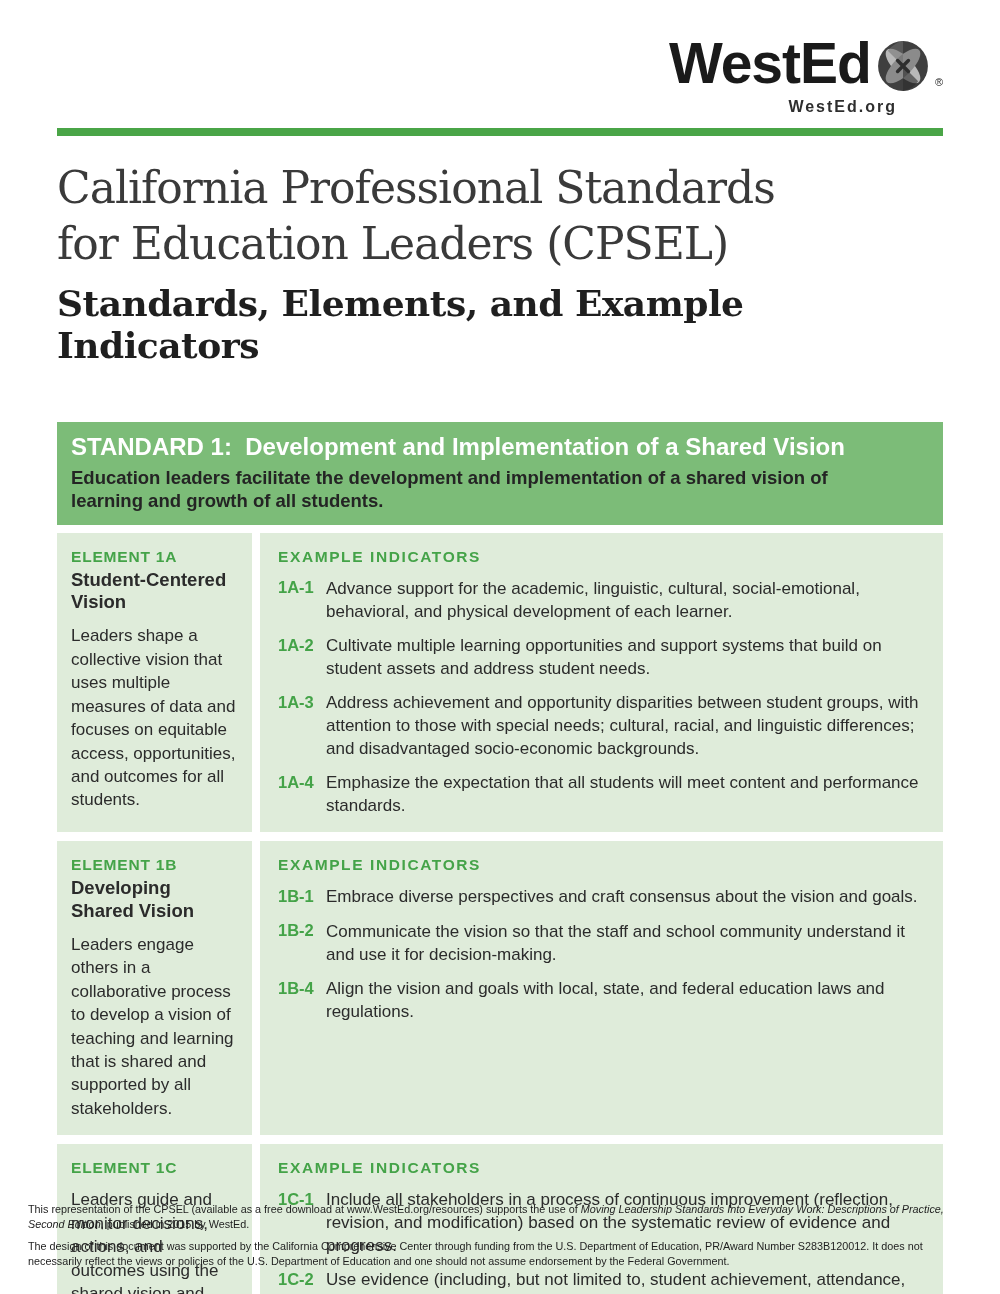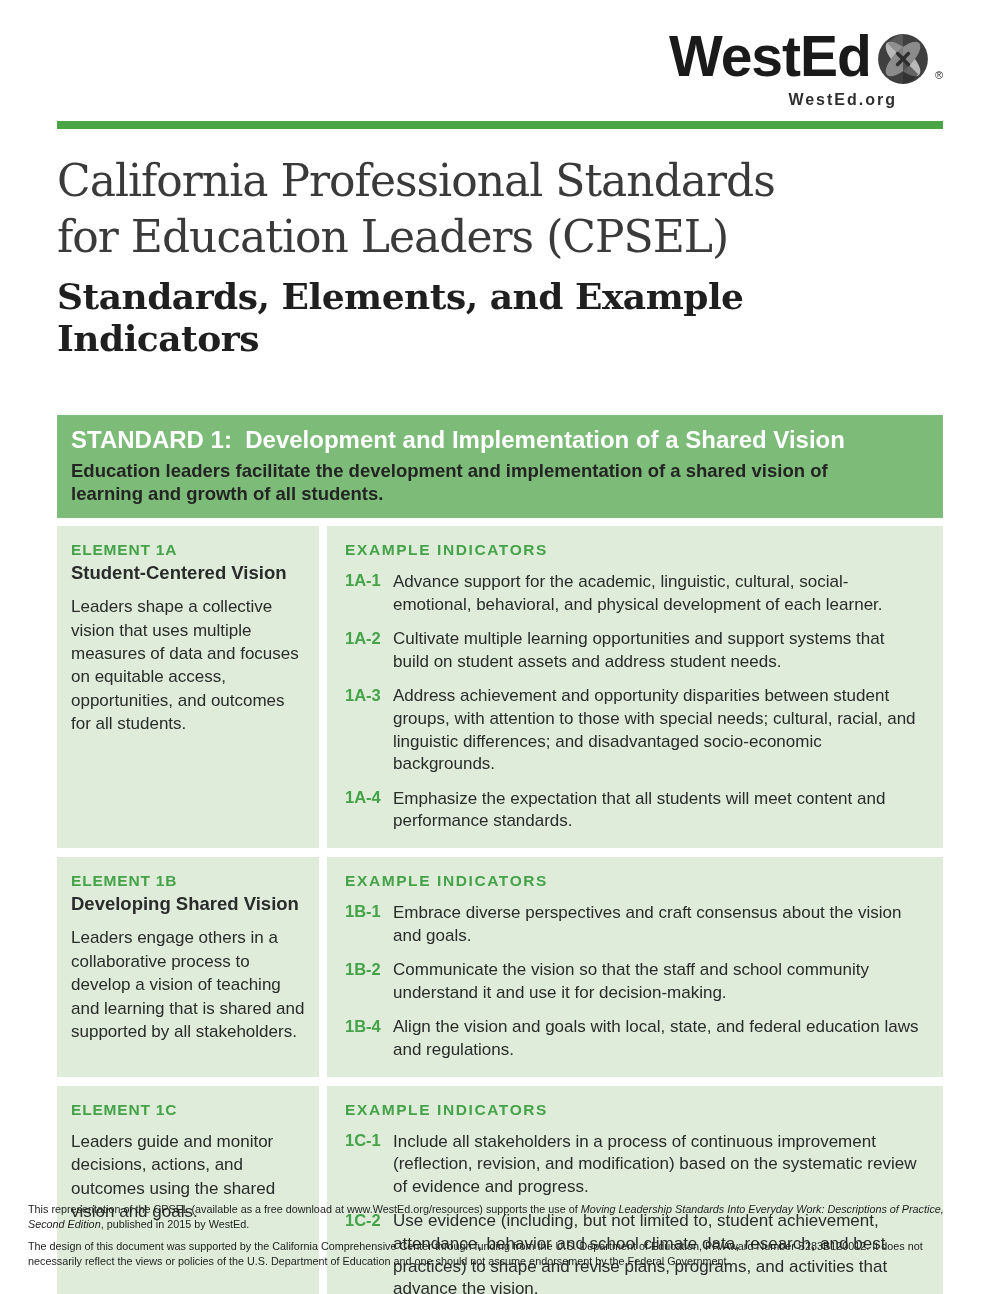--- a/index.html
+++ b/index.html
@@ -8,21 +8,21 @@
     width: 1000px; height: 1294px;
     background: #ffffff;
     font-family: "Liberation Sans", sans-serif;
     color: #2b2b2b;
     overflow: hidden;
     position: relative;
   }
   .page { padding: 0 57px; }
 
   
-  .header { display: flex; justify-content: flex-end; padding-top: 28px; }
+  .header { display: flex; justify-content: flex-end; padding-top: 35px; }
   .logo-block { text-align: right; }
   .logo-row { display: flex; align-items: center; justify-content: flex-end; gap: 6px; }
   .wordmark {
     font-size: 57px; font-weight: bold; color: #1a1a1a;
     letter-spacing: -1px; line-height: 1;
     font-family: "Liberation Sans", sans-serif;
   }
   .globe { width: 52px; height: 52px; position: relative; top: 2px; }
   .reg-mark { font-size: 11px; color: #2a2a2a; align-self: flex-end; position: relative; top: -4px; }
   .site-url {
@@ -59,21 +59,21 @@
     white-space: pre-wrap; line-height: 1.2;
   }
   .standard-desc {
     margin-top: 4px; font-weight: bold; font-size: 18.5px;
     color: #242424; line-height: 1.28; max-width: 830px;
   }
 
   
   .sections { margin-top: 8px; }
   .section-row { display: flex; gap: 8px; margin-bottom: 9px; }
-  .element-col { width: 262px; flex: none; padding: 15px 14px; }
+  .element-col { width: 195px; flex: none; padding: 15px 14px; }
   .element-label { font-size: 15.5px; font-weight: bold; letter-spacing: 0.8px; }
   .element-title { font-size: 18.5px; font-weight: bold; color: #2b2b2b; margin-top: 3px; line-height: 1.2; }
   .element-desc { font-size: 17px; color: #2b2b2b; margin-top: 11px; line-height: 1.38; }
   .indicator-col { flex: 1; padding: 15px 24px 15px 18px; }
   .indicators-heading { font-size: 15.5px; font-weight: bold; letter-spacing: 1.6px; }
   .indicator-item { display: flex; margin-top: 12px; }
   .indicator-id { width: 48px; flex: none; font-weight: bold; font-size: 16.5px; padding-top: 0.5px; }
   .indicator-text { font-size: 17px; line-height: 1.33; color: #2b2b2b; }
 
   

